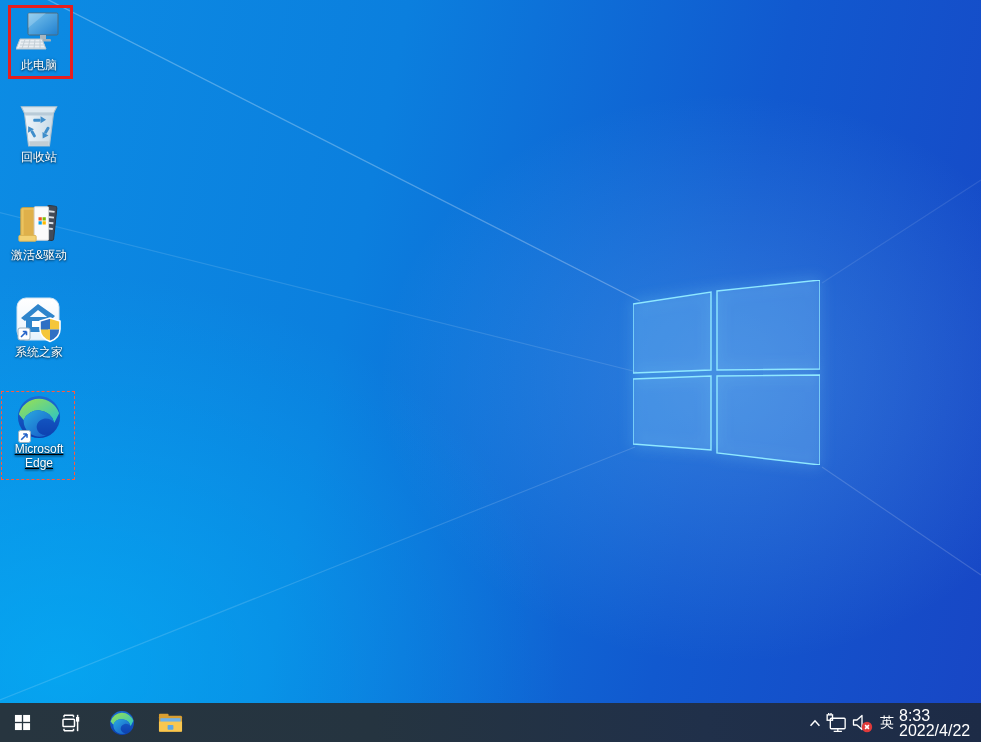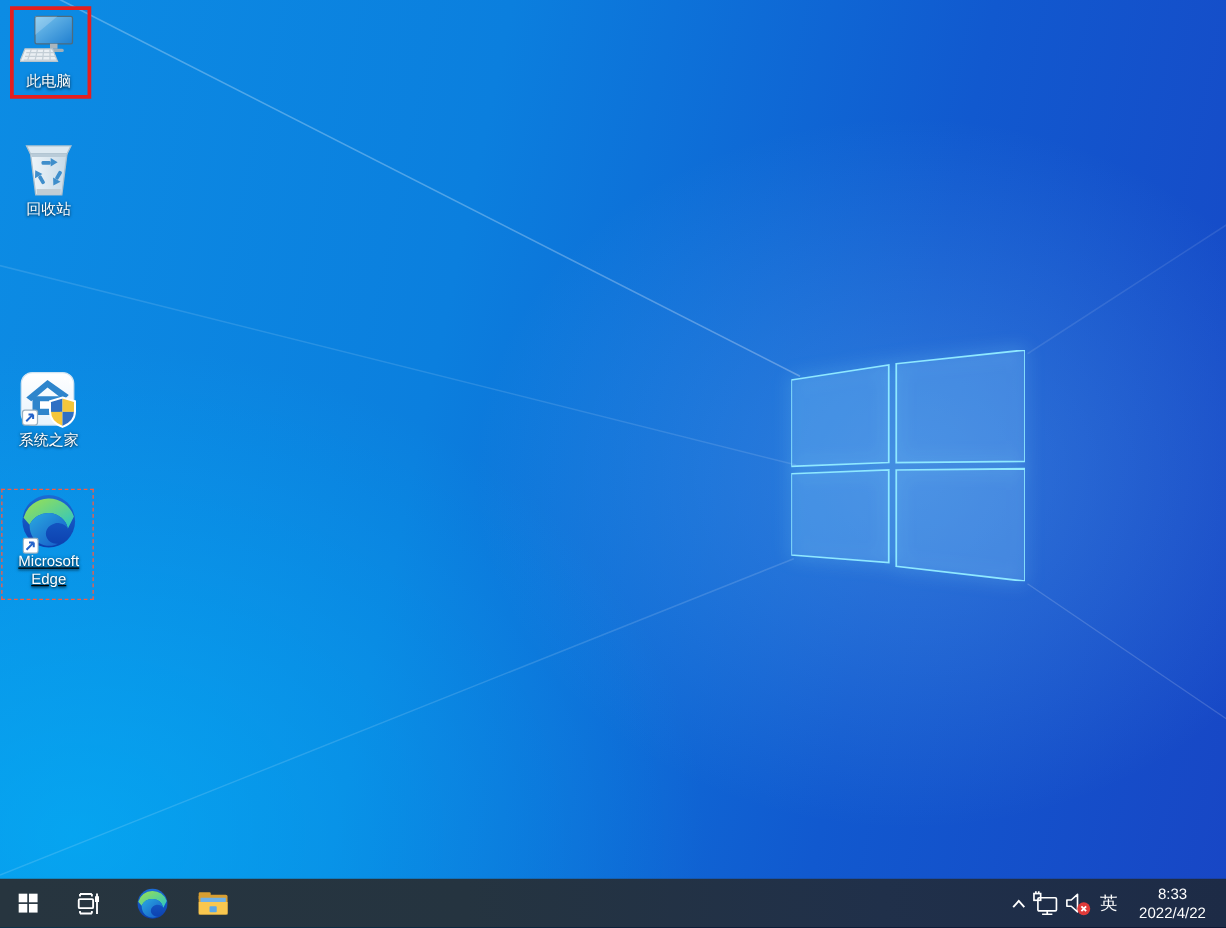--- a/index.html
+++ b/index.html
@@ -31,21 +31,21 @@
            border:1px dashed #ff5a3c;z-index:6;pointer-events:none;}
 
   
   .taskbar{position:absolute;left:0;bottom:0;width:981px;height:39px;
            background:linear-gradient(90deg,#27353f 0%,#253440 38%,#20304a 72%,#1d2b46 100%);
            display:flex;align-items:center;z-index:10;}
   .tb-btn{height:39px;display:flex;align-items:center;justify-content:center;}
   .tray{margin-left:auto;height:39px;display:flex;align-items:center;}
   .tray-item{height:39px;display:flex;align-items:center;justify-content:center;color:#fff;}
   .ime{font-size:14px;width:24px;}
-  .clock{width:78px;font-size:12px;line-height:15px;text-align:center;color:#fff;padding-right:4px;}
+  .clock{width:78px;font-size:16px;line-height:15px;text-align:left;color:#fff;padding-right:4px;}
 </style>
 </head>
 <body>
 
 <div class="screen">
 
   <div class="wallpaper"></div>
   <svg class="beams" width="981" height="742">
     <line x1="640" y1="301" x2="-30" y2="-40" stroke="rgba(255,255,255,.28)" stroke-width="1.3"></line>
     <line x1="637" y1="372" x2="-30" y2="205" stroke="rgba(255,255,255,.12)" stroke-width="1.2"></line>
@@ -76,21 +76,21 @@
         <polygon points="12,2 30,2 12,17" fill="rgba(255,255,255,.20)"></polygon>
         <rect x="24" y="24" width="6" height="4" fill="#aab6be"></rect>
         <rect x="19" y="28" width="16" height="2.6" rx="1.2" fill="#9fb0ba"></rect>
         <polygon points="4,28 26,28 30,38 0,38" fill="#eaeff3" stroke="#b7c4cc"></polygon>
         <path d="M5,31 H27 M4,34 H28.5 M3,37 H29.5 M9,28.5 L6,37.5 M14,28.5 L12,37.5 M19,28.5 L18,37.5 M24,28.5 L24,37.5" stroke="#c3ced6" stroke-width="1" fill="none"></path>
       </svg>
     </div>
     <div class="icon-label">此电脑</div>
   </div>
 
-  <div class="icon-cell" style="top:112px;">
+  <div class="icon-cell" style="top:102px;">
     <div class="glyph">
       <svg width="42" height="46" viewBox="0 0 40 44">
         <defs>
           <linearGradient id="bin" x1="0" y1="0" x2="1" y2="0">
             <stop offset="0" stop-color="#eef5fa"></stop>
               <stop offset="1" stop-color="#c8dae7"></stop>
           </linearGradient>
         </defs>
         <polygon points="6,10 34,10 30,42 10,42" fill="url(#bin)" stroke="#aabfcd"></polygon>
         <polygon points="10.7,37.5 29.3,37.5 29,41.9 10.9,41.9" fill="#c2cdd4"></polygon>
@@ -108,20 +108,44 @@
           <g transform="rotate(240) translate(0,-7.5)">
               <rect x="-5.5" y="-1.4" width="7" height="2.8" rx="1"></rect>
               <polygon points="1.5,-3.8 1.5,2.8 6.8,-0.5"></polygon>
             </g>
         </g>
       </svg>
     </div>
     <div class="icon-label">回收站</div>
   </div>
 
+  <div class="icon-cell" style="top:200px;">
+    <div class="glyph">
+      <svg width="46" height="46" viewBox="0 0 48 46">
+        <rect x="5" y="7" width="15" height="34" rx="2" fill="#ecc35f" stroke="#d1a23c"></rect>
+        <rect x="8" y="9" width="12" height="30" fill="#dfb04a"></rect>
+        <g transform="rotate(6 36 23)">
+          <rect x="31" y="5" width="10" height="36" rx="2" fill="#424b58" stroke="#2e343d"></rect>
+          <rect x="33" y="10" width="6" height="2" fill="#dbe1e6"></rect>
+          <rect x="33" y="16" width="6" height="2" fill="#dbe1e6"></rect>
+          <rect x="33" y="22" width="6" height="2" fill="#dbe1e6"></rect>
+          <rect x="33" y="28" width="6" height="2" fill="#dbe1e6"></rect>
+        </g>
+        <rect x="19" y="6" width="15" height="35" rx="1" fill="#fbfbfb" stroke="#d5d5d5"></rect>
+        <g>
+          <rect x="23.5" y="17" width="3.4" height="3.4" fill="#f25022"></rect>
+          <rect x="27.7" y="17" width="3.4" height="3.4" fill="#7fba00"></rect>
+          <rect x="23.5" y="21.2" width="3.4" height="3.4" fill="#00a4ef"></rect>
+          <rect x="27.7" y="21.2" width="3.4" height="3.4" fill="#ffb900"></rect>
+        </g>
+        <rect x="3" y="36" width="18" height="6" rx="1" fill="#f3d172" stroke="#ddb452"></rect>
+      </svg>
+    </div>
+    <div class="icon-label">激活&amp;驱动</div>
+  </div>
 
   <div class="icon-cell" style="top:297px;justify-content:center;">
     <div class="glyph">
       <svg width="46" height="46" viewBox="0 0 46 46">
         <defs>
           <linearGradient id="shbg" x1="0" y1="0" x2="0" y2="1">
             <stop offset="0" stop-color="#ffffff"></stop>
               <stop offset="1" stop-color="#e7f3fc"></stop>
           </linearGradient>
           <clipPath id="shieldClip">

